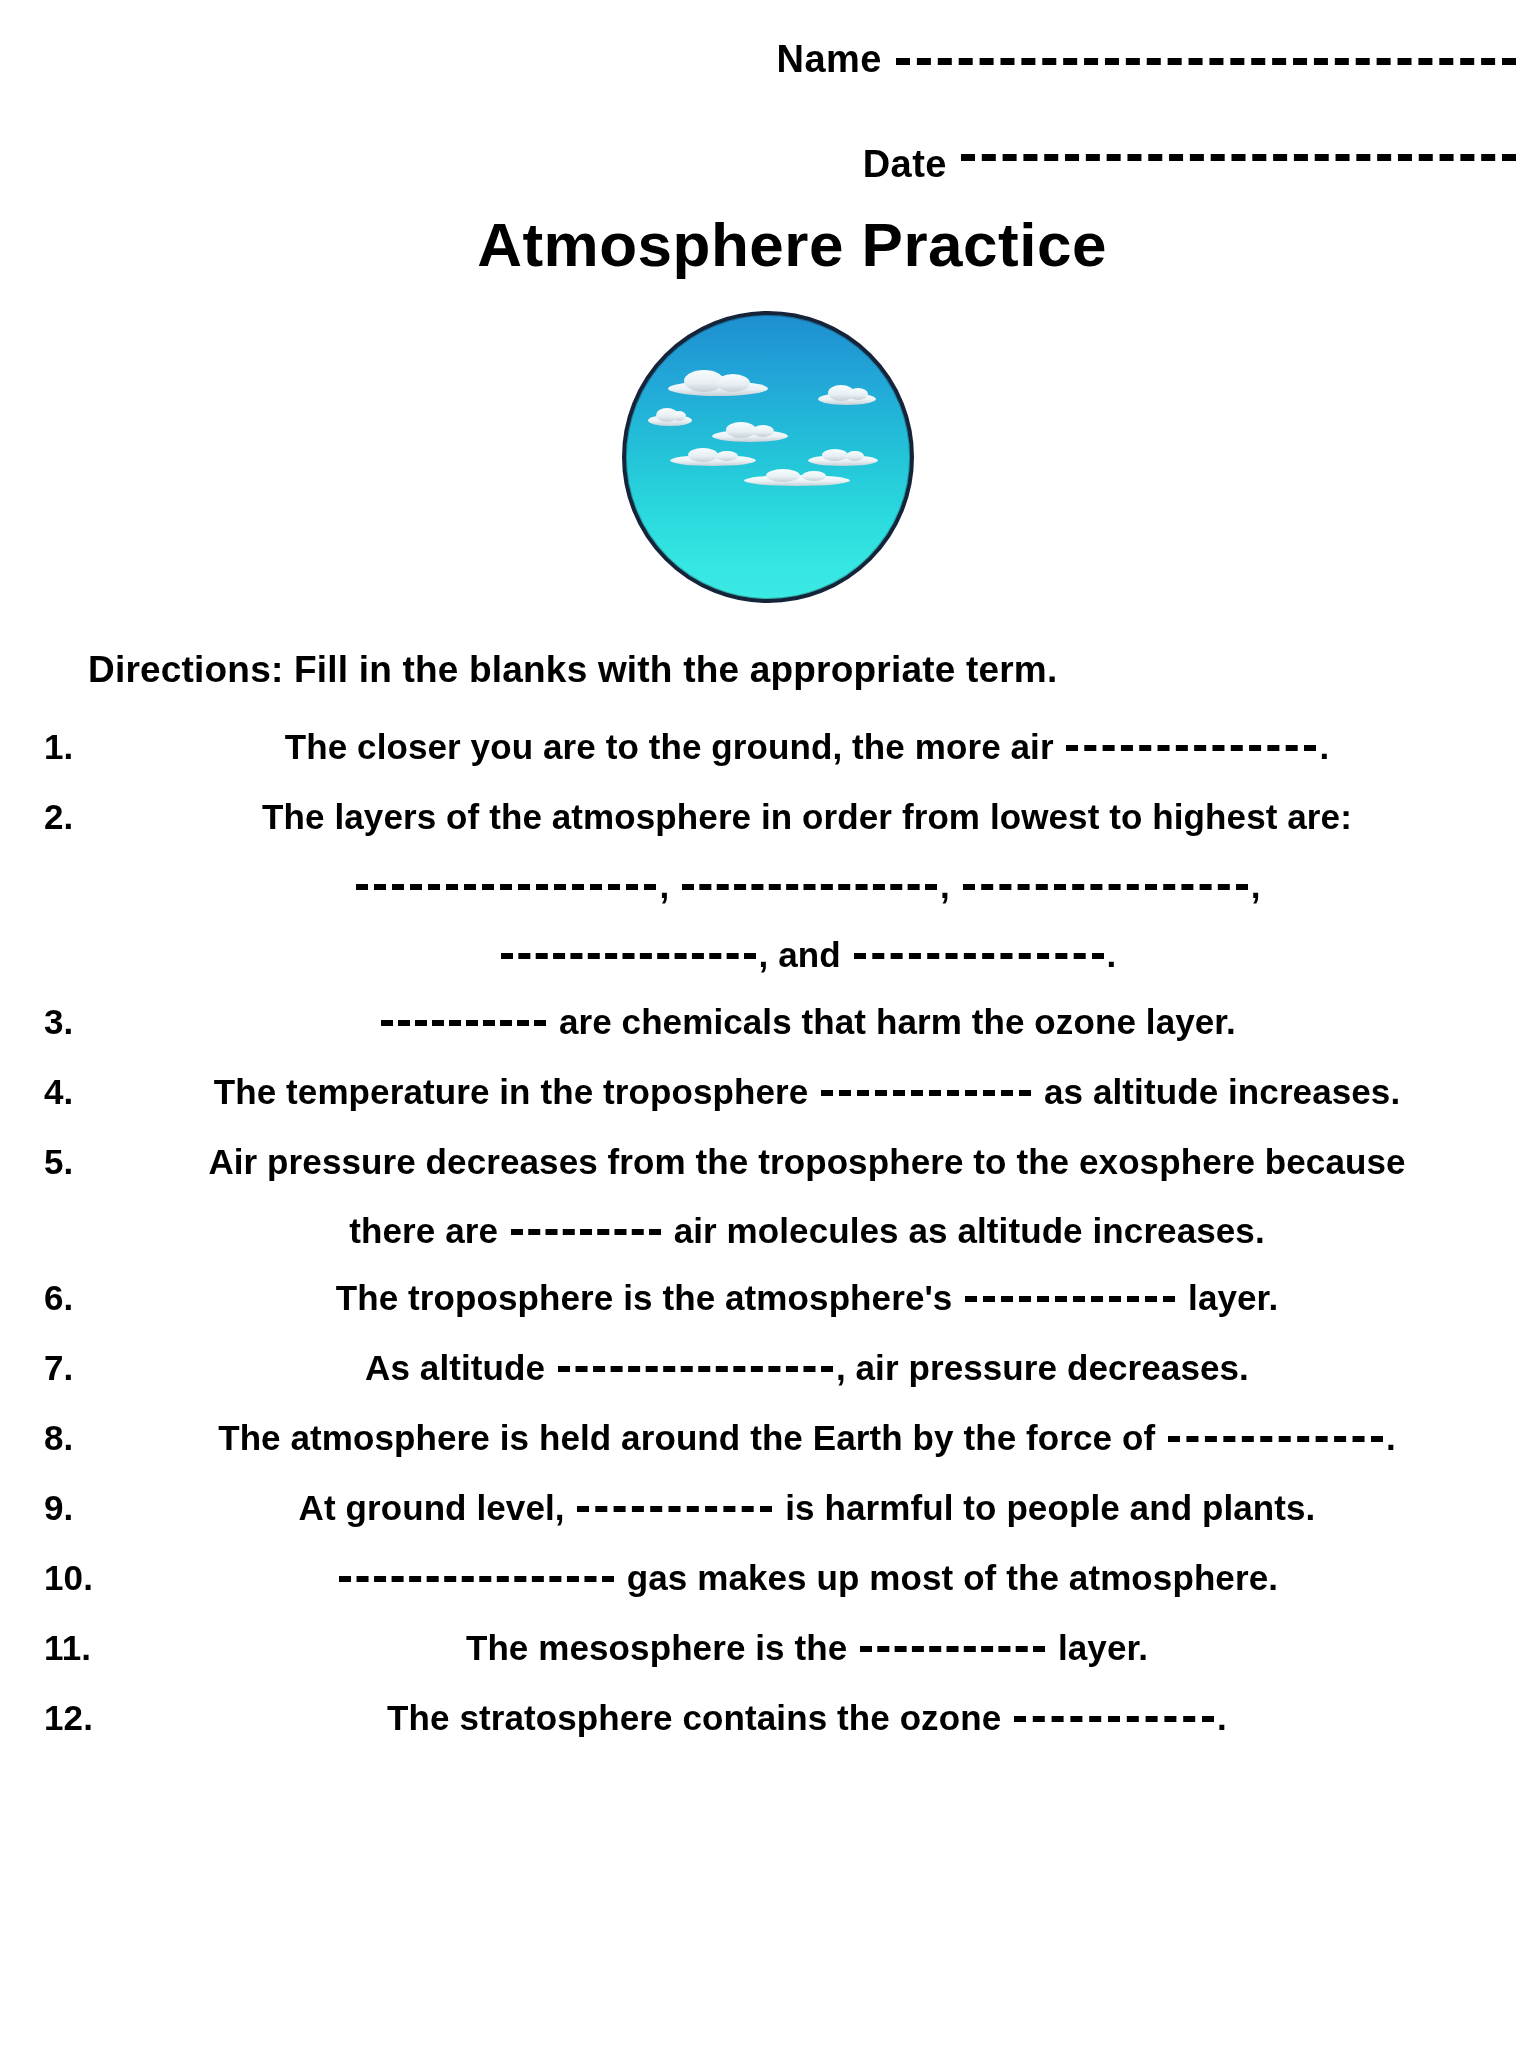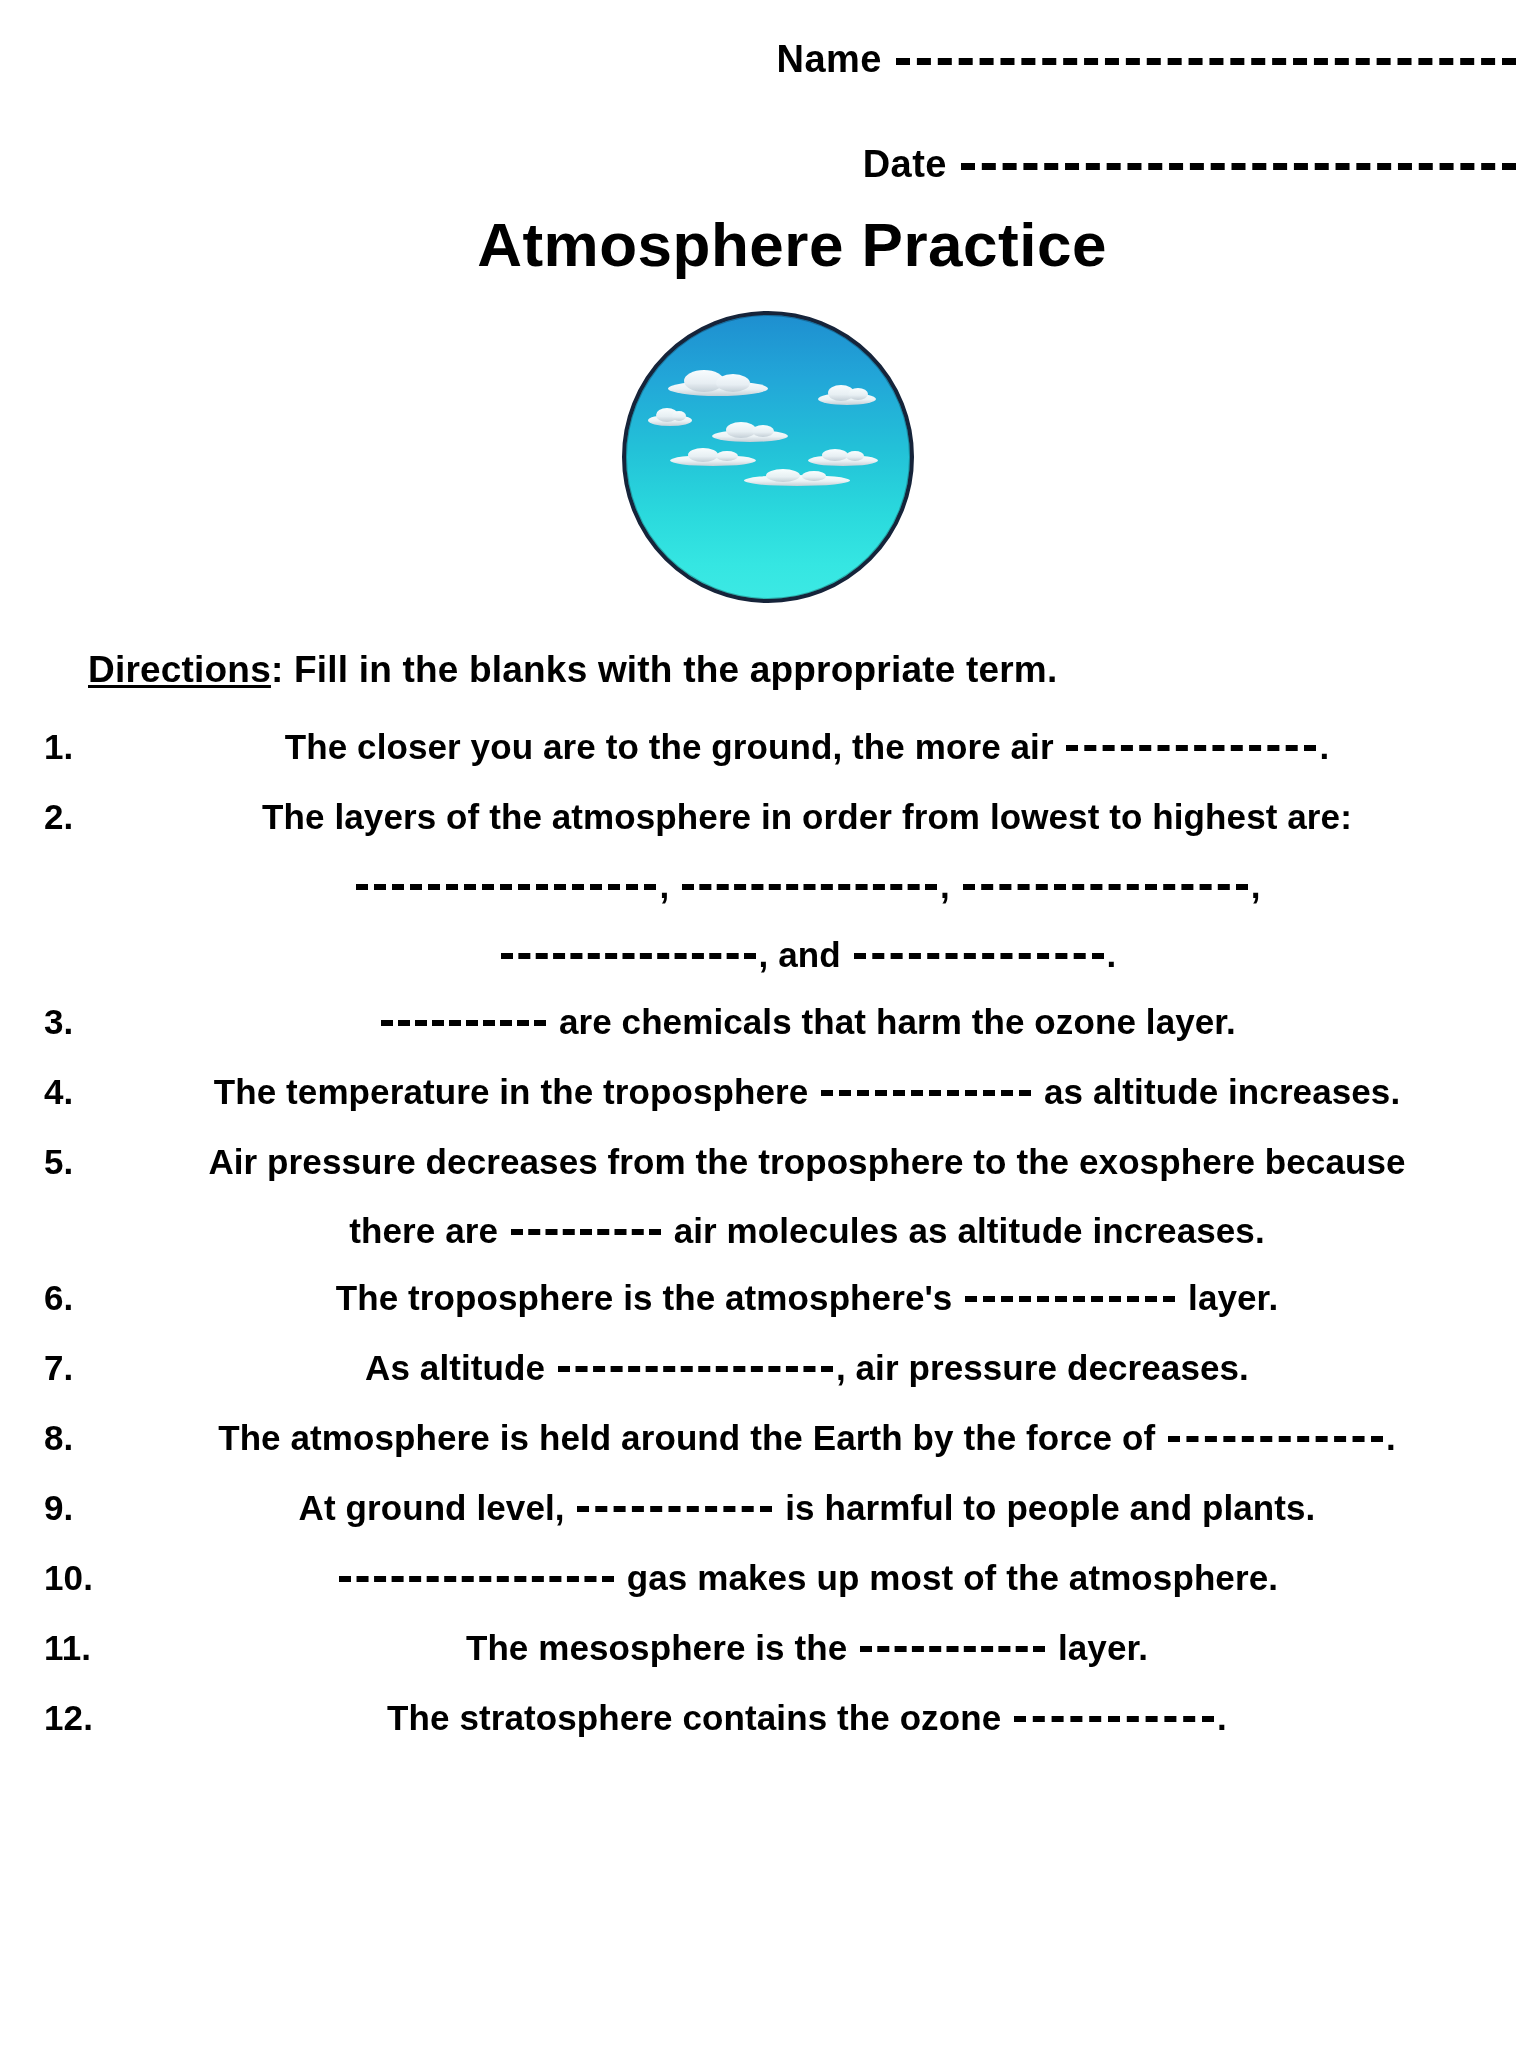--- a/index.html
+++ b/index.html
@@ -26,21 +26,21 @@
     display: flex;
     align-items: baseline;
     justify-content: flex-end;
     padding-right: 20px;
     font-weight: 700;
     font-size: 38px;
     letter-spacing: 0.5px;
     margin-left: 16px;
   }
   .hf-name { margin-top: 38px; }
-  .hf-date { margin-top: 62px; }
+  .hf-date { margin-top: 62px; align-items: center; }
   .header-field .label {
     font-size: 38px;
     font-weight: 700;
     white-space: nowrap;
     margin-right: 14px;
   }
   .dashline {
     display: inline-block;
     height: 0;
     border-bottom: 7px dashed #000;
@@ -124,21 +124,21 @@
   .c7::before { left: 22px; top: -6px; width: 34px; height: 13px; }
   .c7::after  { left: 58px; top: -4px; width: 24px; height: 10px; }
 
   
   .directions {
     margin: 46px 0 0 88px;
     font-size: 37px;
     font-weight: 700;
     letter-spacing: 0.2px;
   }
-  .directions .u { text-decoration: underline; text-underline-offset: 3px; }
+  .directions .u { text-underline-offset: 3px; }
 
   
   .qlist {
     margin: 36px 0 0 0;
     padding: 0 40px 0 44px;
   }
   .qrow {
     display: flex;
     align-items: baseline;
     margin-bottom: 30px;

